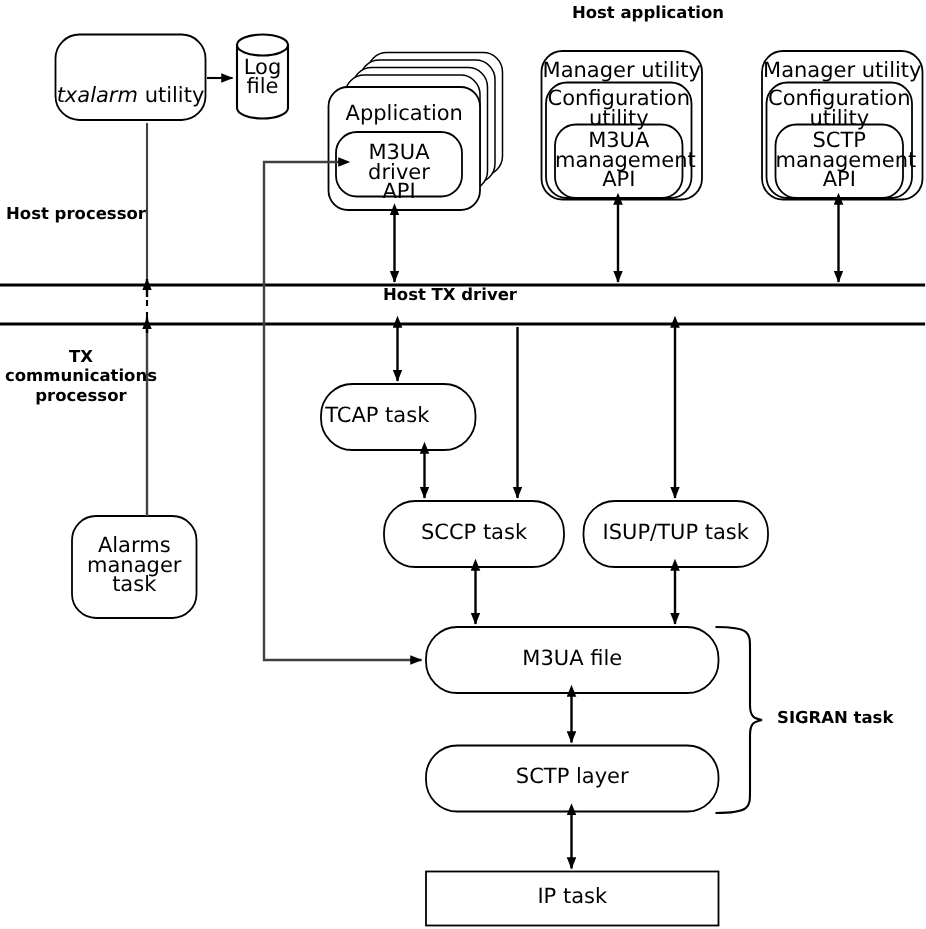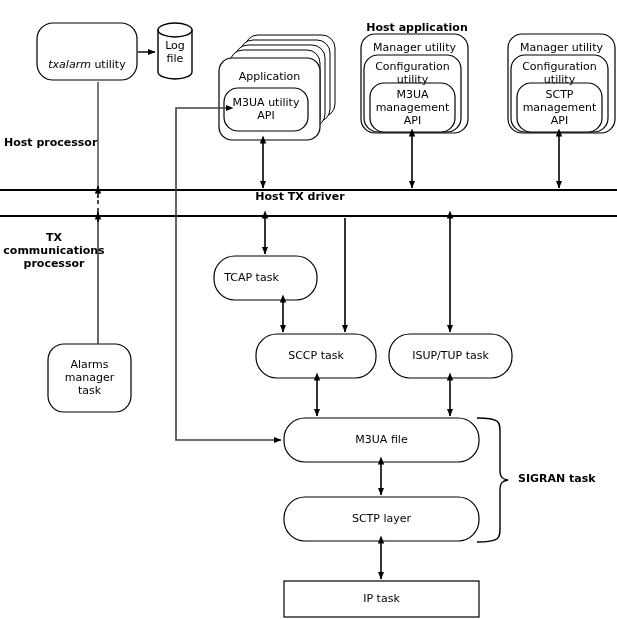--- a/index.html
+++ b/index.html
@@ -17,21 +17,21 @@
   }
   #diagram-svg {
     position: absolute;
     left: 0;
     top: 0;
     width: 617px;
     height: 619px;
   }
   .lbl {
     position: absolute;
-    font-size: 11px;
+    font-size: 14px;
     color: #000000;
     text-align: center;
     line-height: 13px;
     white-space: pre-line;
     pointer-events: none;
   }
   .lbl-bold {
     font-weight: bold;
     font-size: 11px;
   }
@@ -176,40 +176,40 @@
       <path d="M477,418
                C 500,418 500,422 500,432
                L 500,470
                C 500,478 503,479 508,480
                C 503,481 500,482 500,490
                L 500,528
                C 500,538 500,542 477,542" fill="none" stroke="#000000" stroke-width="1.4"></path>
     </g>
   </svg>
 
-  <div class="lbl lbl-bold" style="left:337px; top:2px; width:160px;margin-top:19px;">Host application</div>
+  <div class="lbl lbl-bold" style="left:352px; top:2px; width:160px;">Host application</div>
 
   <div class="lbl lbl-bold" style="left:4px; top:136px; width:120px; text-align:left;">Host processor</div>
 
   <div class="lbl lbl-bold" style="left:210px; top:190px; width:180px;">Host TX driver</div>
 
   <div class="lbl lbl-bold" style="left:0px; top:231px; width:108px;">TX
 communications
 processor</div>
 
   <div class="lbl lbl-italic-run" style="left:37px; top:45px; width:100px;">
     <i>txalarm</i><span> utility</span>
   </div>
 
   <div class="lbl" style="left:153px; top:39px; width:44px;">Log
 file</div>
 
   <div class="lbl" style="left:219px; top:70px; width:101px;">Application</div>
 
-  <div class="lbl" style="left:224px; top:96px; width:84px;">M3UA utility
+  <div class="lbl" style="left:224px; top:96px; width:84px;">M3UA driver
 API</div>
 
   <div class="lbl" style="left:361px; top:41px; width:107px;">Manager utility</div>
 
   <div class="lbl" style="left:364px; top:60px; width:97px;">Configuration
 utility</div>
 
   <div class="lbl" style="left:370px; top:88px; width:85px;">M3UA
 management
 API</div>

